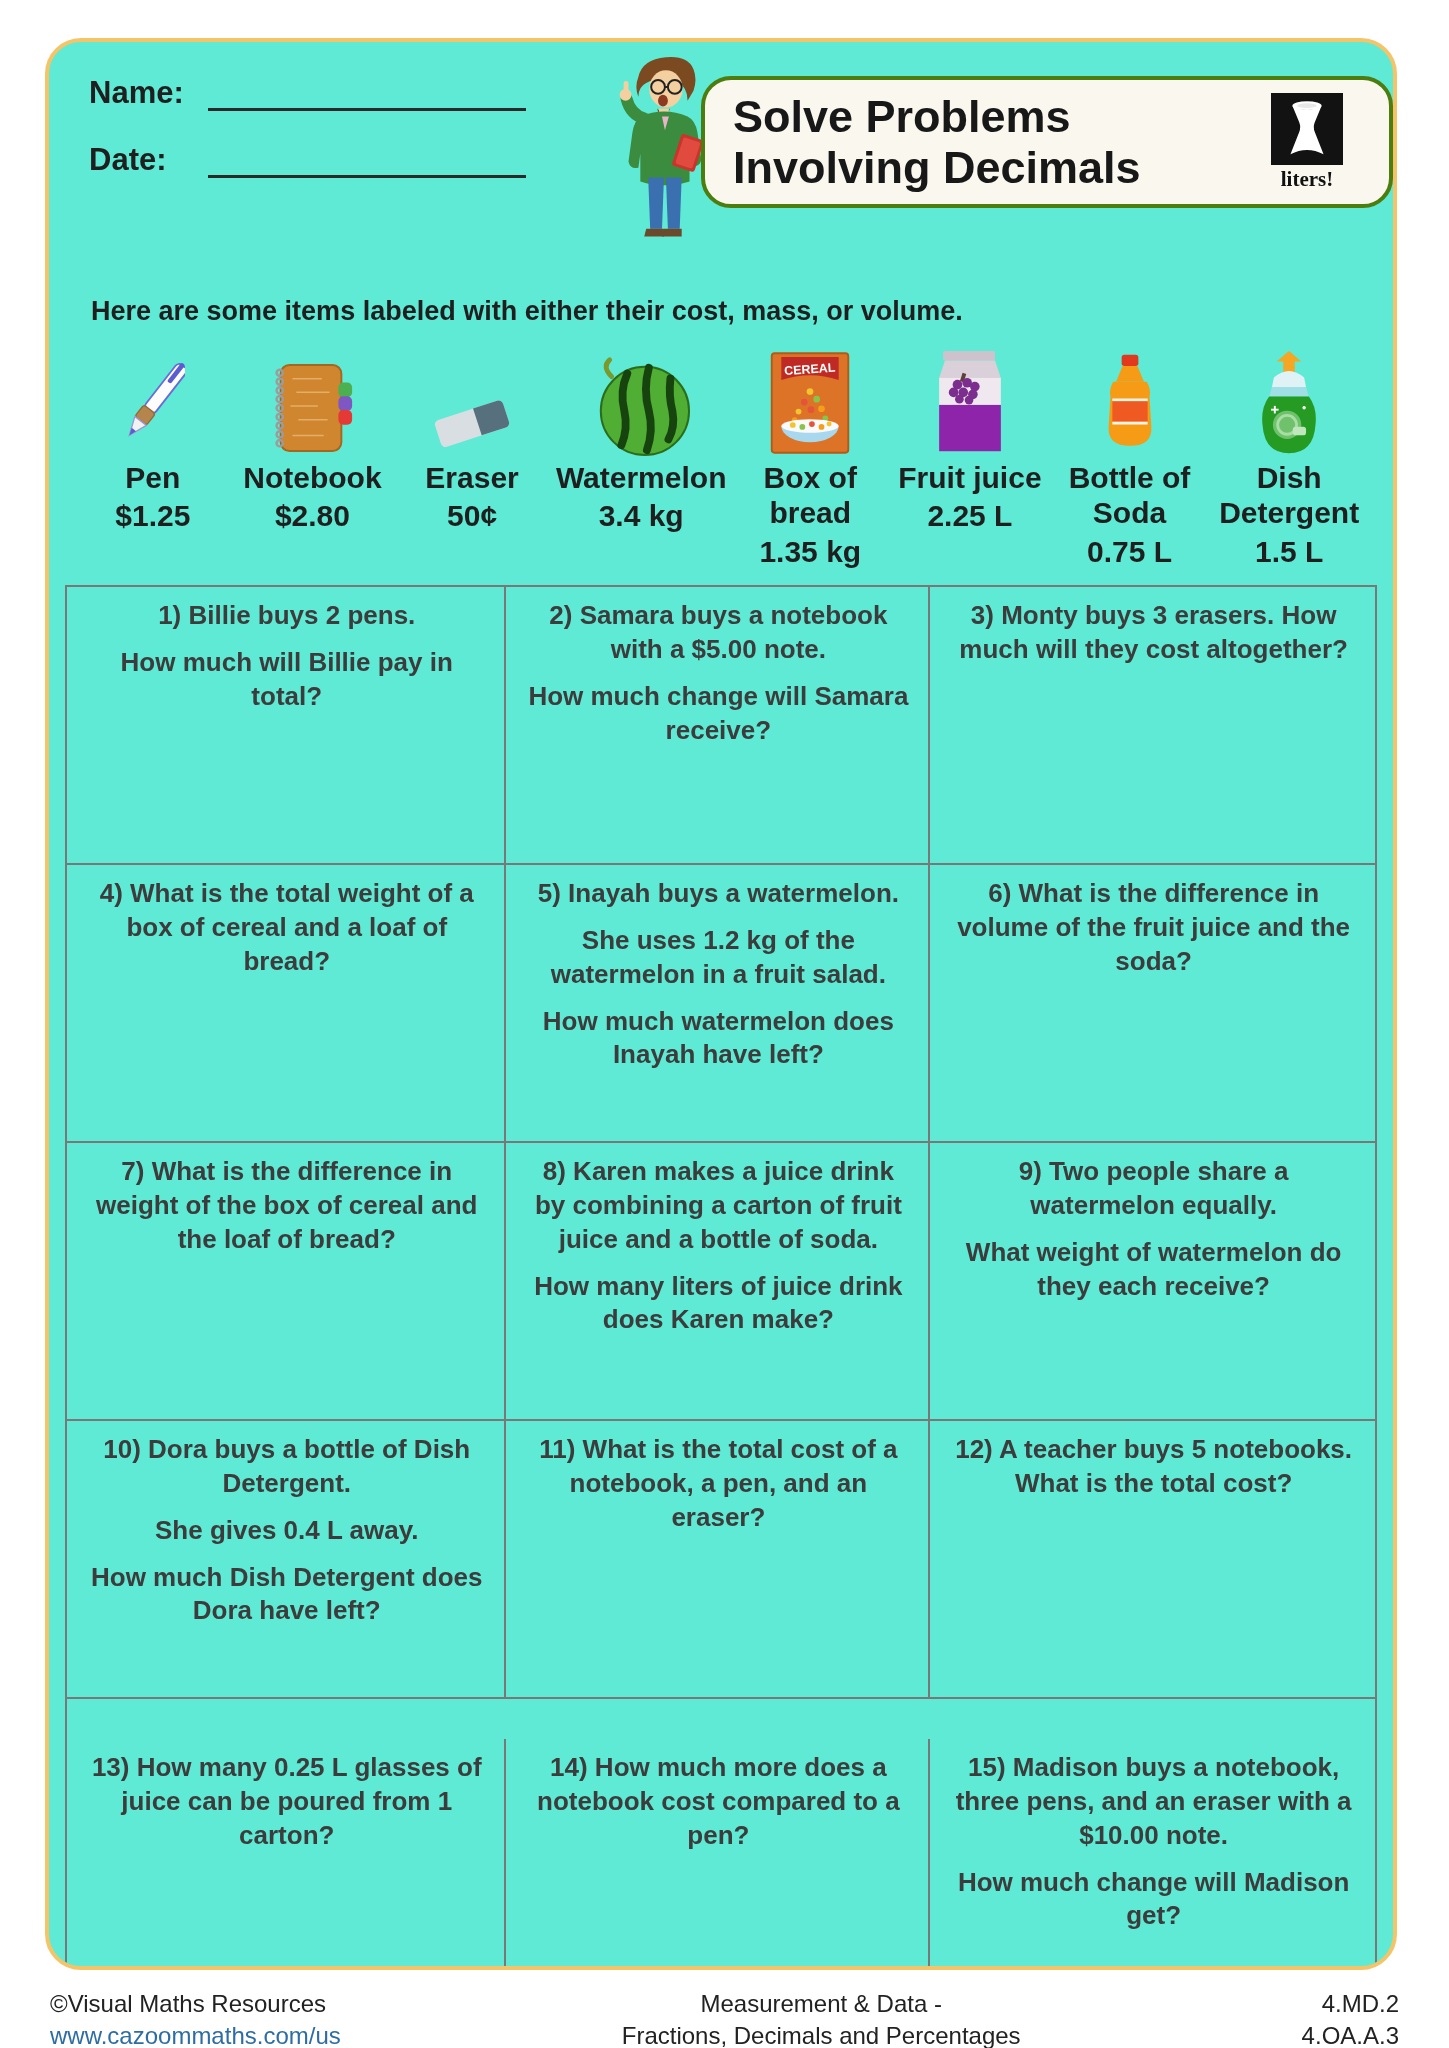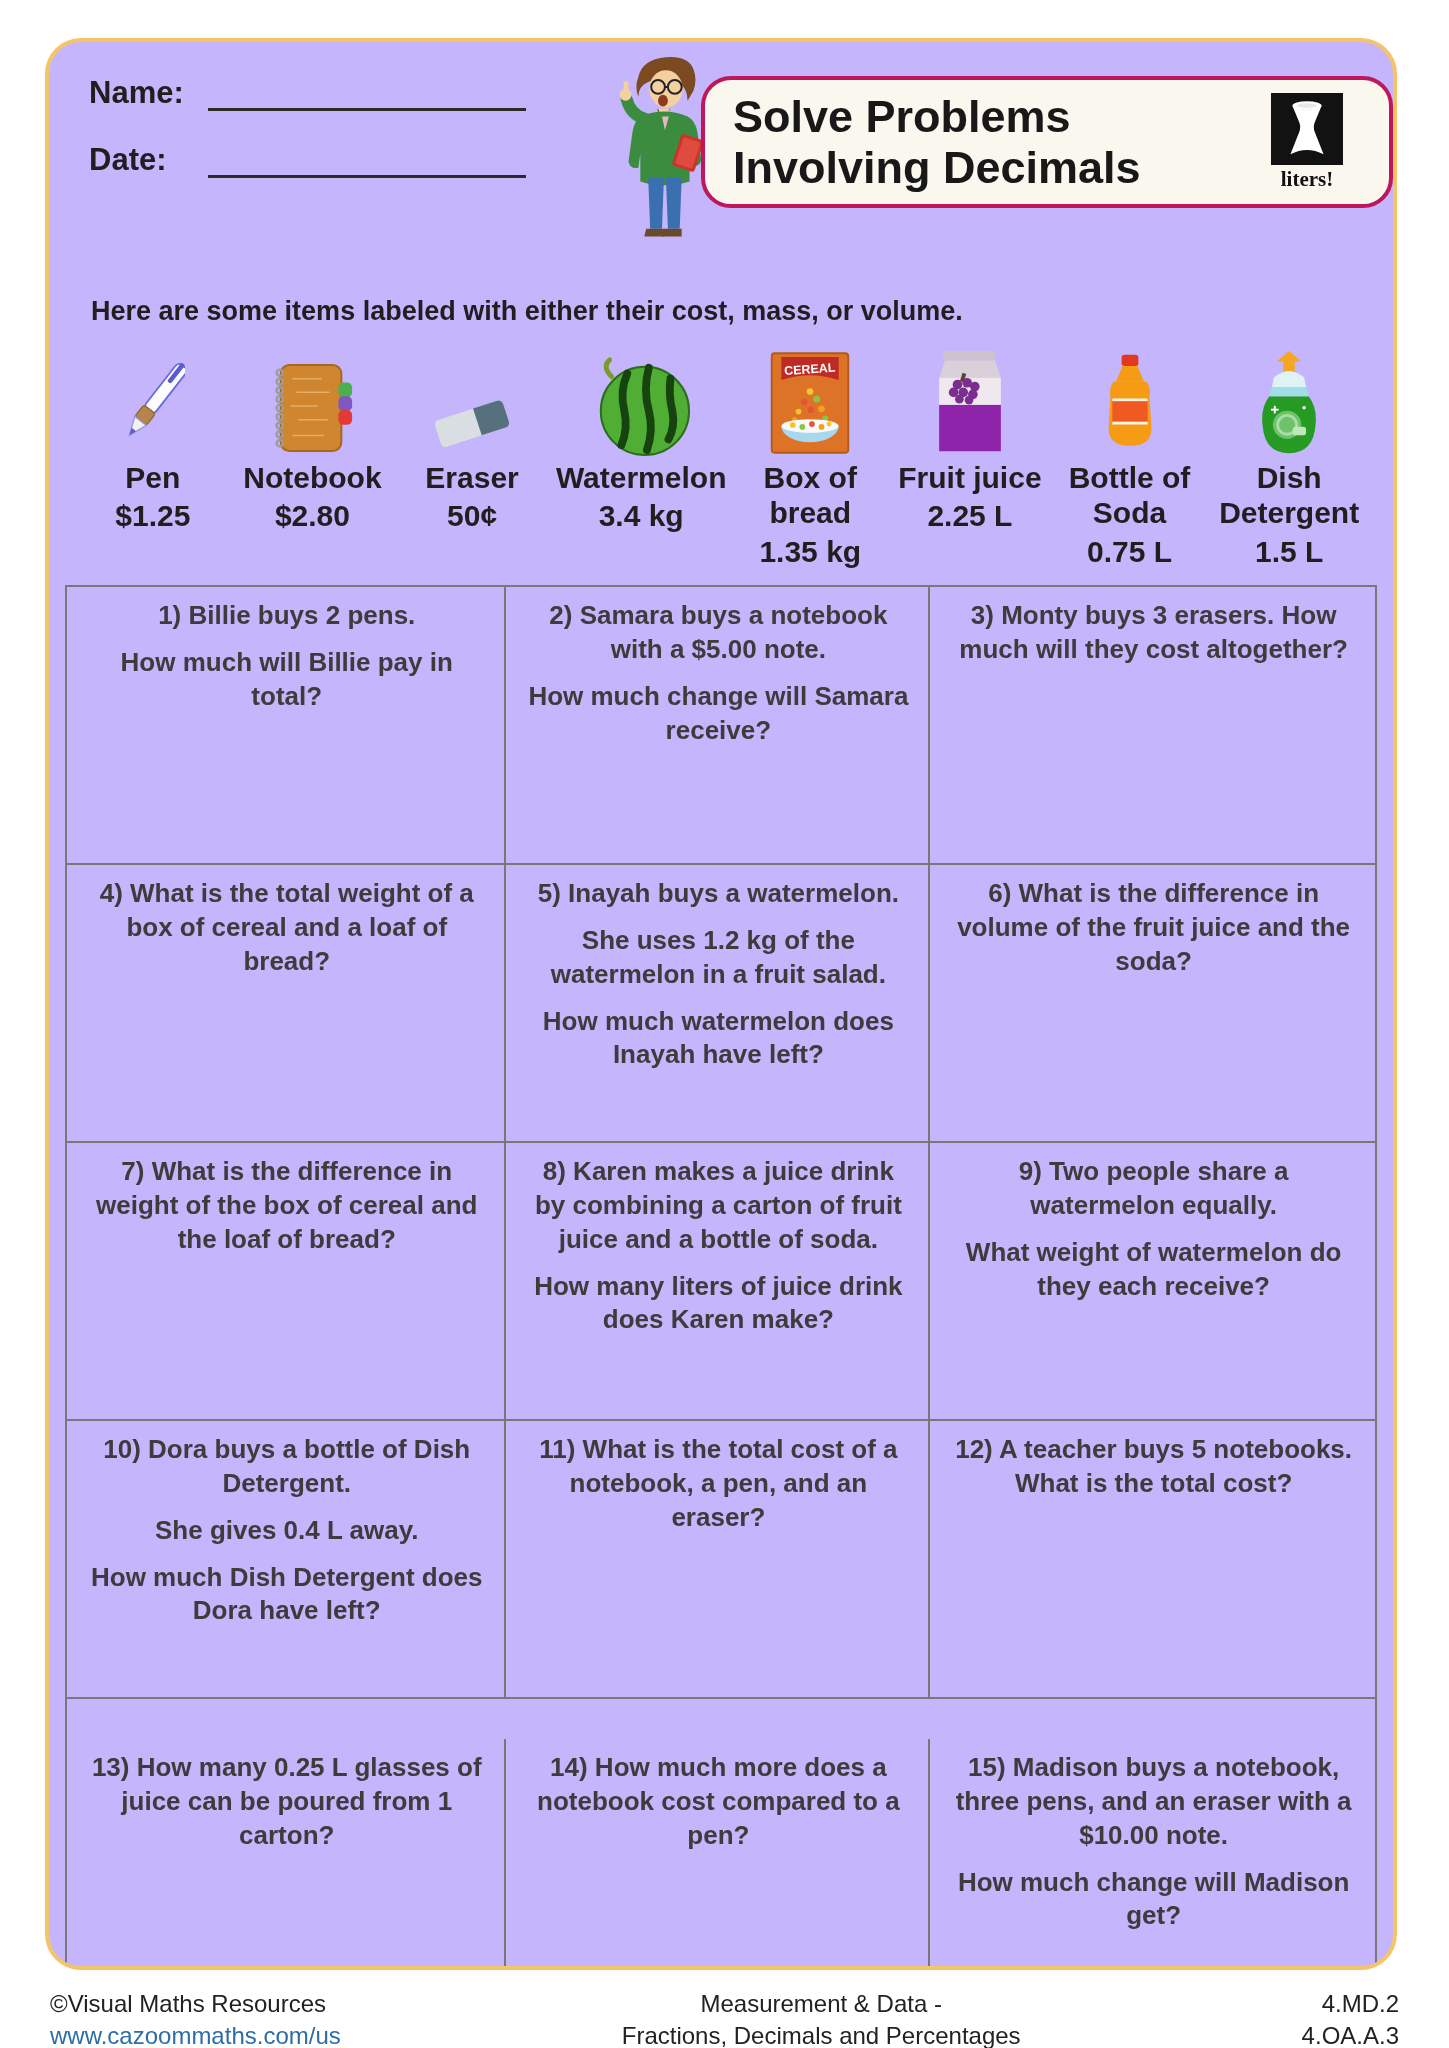--- a/index.html
+++ b/index.html
@@ -3,33 +3,33 @@
 <meta charset="utf-8">
 <style>
   html,body{margin:0;padding:0;background:#fff;}
   body{
     width:1449px;height:2048px;position:relative;
     font-family:"Liberation Sans", sans-serif;color:#222;
     -webkit-font-smoothing:antialiased;
   }
   .sheet{
     position:absolute;left:45px;top:38px;width:1352px;height:1932px;
-    border:4px solid var(--accent,#F6C468);border-radius:36px;background:#c4b5fd;
+    border:4px solid var(--accent,#F6C468);border-radius:36px;background:#5eead4;
     box-sizing:border-box;overflow:hidden;
   }
   
   .header{position:relative;height:238px;}
   .name-date{position:absolute;left:40px;top:32px;}
   .nd-row{display:flex;align-items:flex-end;margin-bottom:30px;}
   .nd-label{font-weight:bold;font-size:31px;color:#1f1f1f;width:105px;}
   .nd-line{width:318px;border-bottom:3px solid #2a2a2a;height:34px;margin-left:14px;}
   .teacher{position:absolute;left:548px;top:8px;width:130px;height:195px;}
   .title-box{
     position:absolute;left:652px;top:34px;width:692px;height:132px;
-    background:#FAF7EE;border:4px solid #be185d;border-radius:30px;
+    background:#FAF7EE;border:4px solid #4d7c0f;border-radius:30px;
     display:flex;align-items:center;box-sizing:border-box;
   }
   .title{flex:1;padding-left:28px;font-weight:bold;font-size:45px;line-height:1.14;color:#181818;}
   .logo{width:120px;text-align:center;margin-right:22px;}
   .logo-text{font-family:"Liberation Serif", serif;font-weight:bold;font-size:21px;color:#111;margin-top:-2px;}
   
   .intro{margin:16px 0 0 42px;font-size:27px;font-weight:bold;color:#1f1f1f;}
   .items-row{display:flex;padding:12px 24px 0 24px;}
   .item{flex:1;text-align:center;padding:0 4px;}
   .item-icon{height:118px;display:flex;align-items:flex-end;justify-content:center;}

